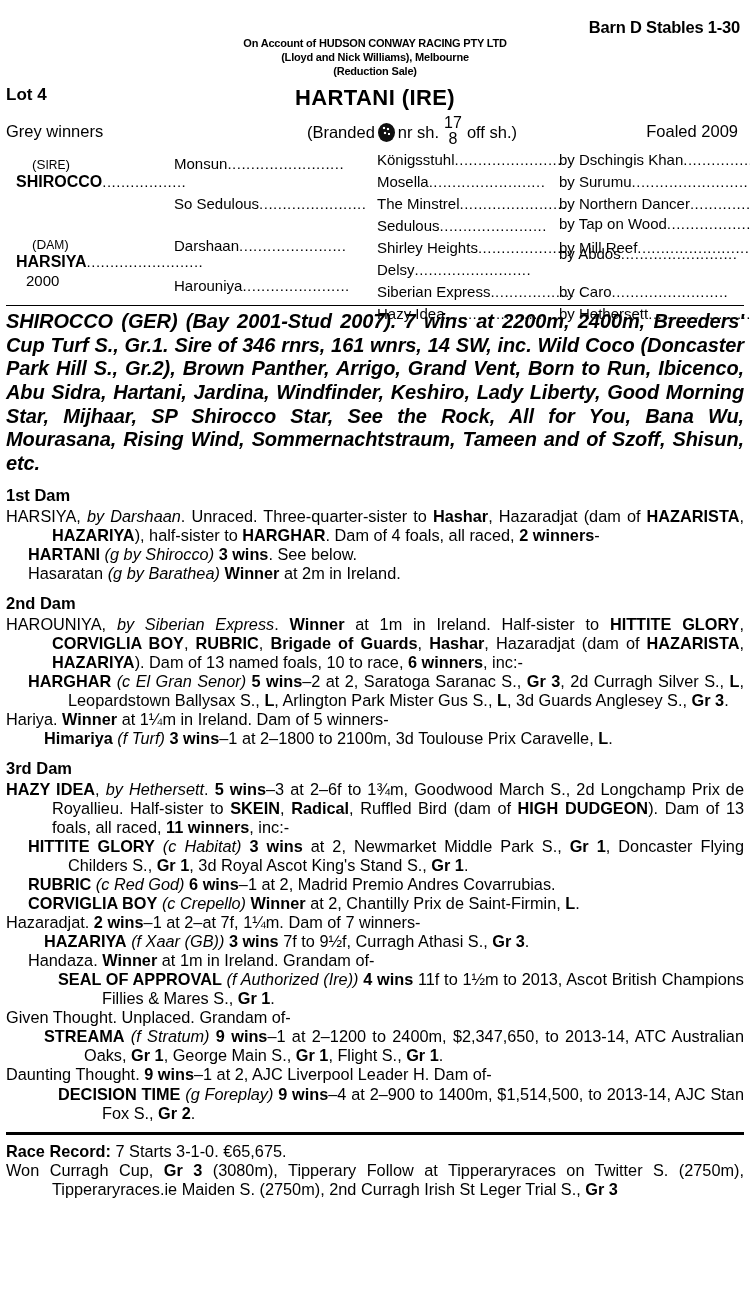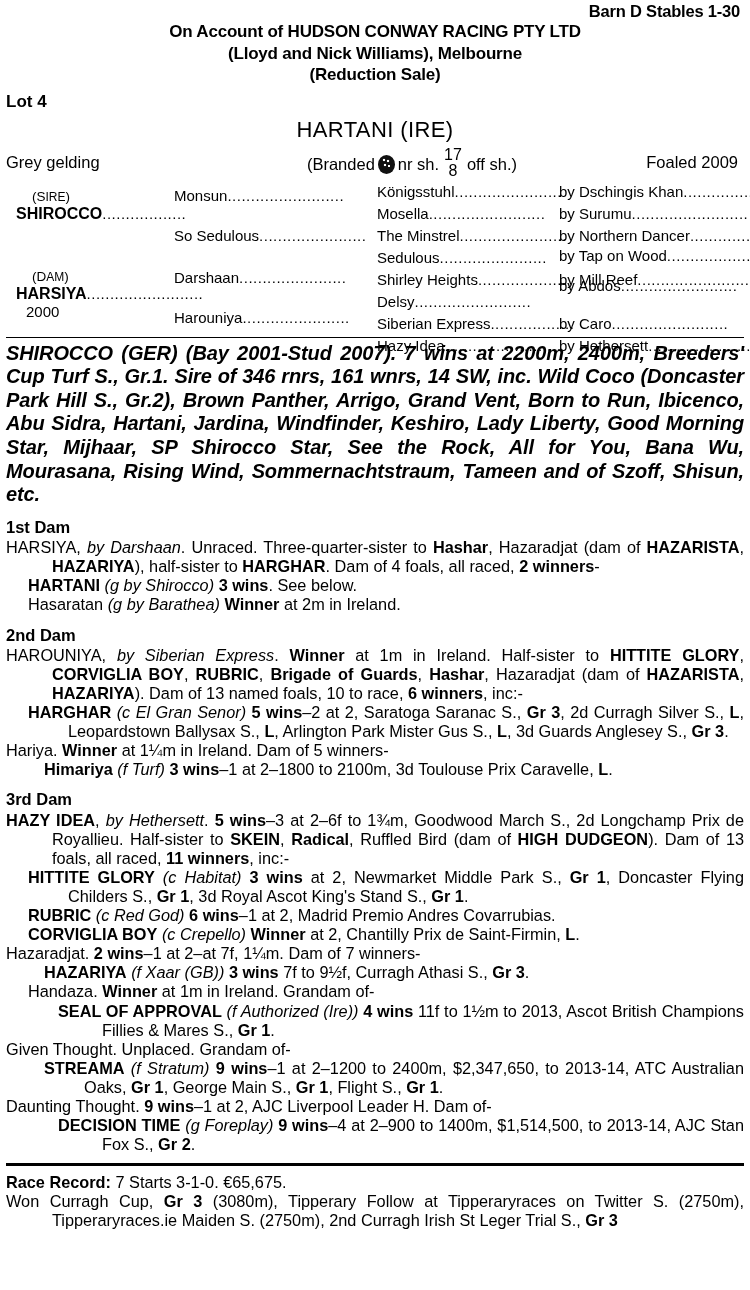--- a/index.html
+++ b/index.html
@@ -10,54 +10,53 @@
   body {
     width: 750px;
     height: 1290px;
     font-family: "Liberation Sans", sans-serif;
     color: #000000;
     font-size: 15.5px;
     line-height: 1.18;
     overflow: hidden;
     position: relative;
   }
-  .page { padding: 0 6px; box-sizing: border-box; width: 750px; }
+  .page { padding: 16px 6px; box-sizing: border-box; width: 750px; }
 
   
   .barn {
     text-align: right;
     font-weight: bold;
     font-size: 16.5px;
     padding: 2px 4px 0 0;
     letter-spacing: -0.2px;
   }
   .account {
     text-align: center;
     font-weight: bold;
-    font-size: 17px;
+    font-size: 11px;
     line-height: 1.24;
     letter-spacing: -0.2px;
   }
   .lotrow {
     display: flex;
     margin-top: 7px;
   }
   .lotrow .lot {
     font-weight: bold;
     font-size: 17px;
     width: 150px;
     flex: 0 0 150px;
   }
   .lotrow .horsename {
     flex: 1 1 auto;
     text-align: center;
-    font-weight: normal;
+    font-weight: bold;
     font-size: 22px;
     letter-spacing: 0.4px;
-    margin-top: 25px;
   }
   .lotrow .spacer { width: 150px; flex: 0 0 150px; }
 
   .descrow {
     display: flex;
     align-items: center;
     margin-top: 4px;
     font-size: 16.5px;
   }
   .descrow .colour { width: 230px; flex: 0 0 230px; }
@@ -172,21 +171,21 @@
     <div class="account">(Reduction Sale)</div>
   </div>
 
   <div class="lotrow">
     <div class="lot">Lot 4</div>
     <div class="horsename">HARTANI (IRE)</div>
     <div class="spacer"></div>
   </div>
 
   <div class="descrow">
-    <div class="colour">Grey gelding</div>
+    <div class="colour">Grey winners</div>
     <div class="brand"><span>(Branded</span><span class="brandmark"></span><span>nr sh.</span><span class="frac"><span class="num">17</span><span class="den">8</span></span><span>off sh.)</span></div>
     <div class="foaled">Foaled 2009</div>
   </div>
 
   <div class="ped">
 
     <div class="cell c1" style="top:4px;">
       <span class="par">(<span>S</span><span class="smallcaps">IRE</span>)</span>
       <span class="nm">SHIROCCO</span><span class="dots">..................</span>
     </div>

